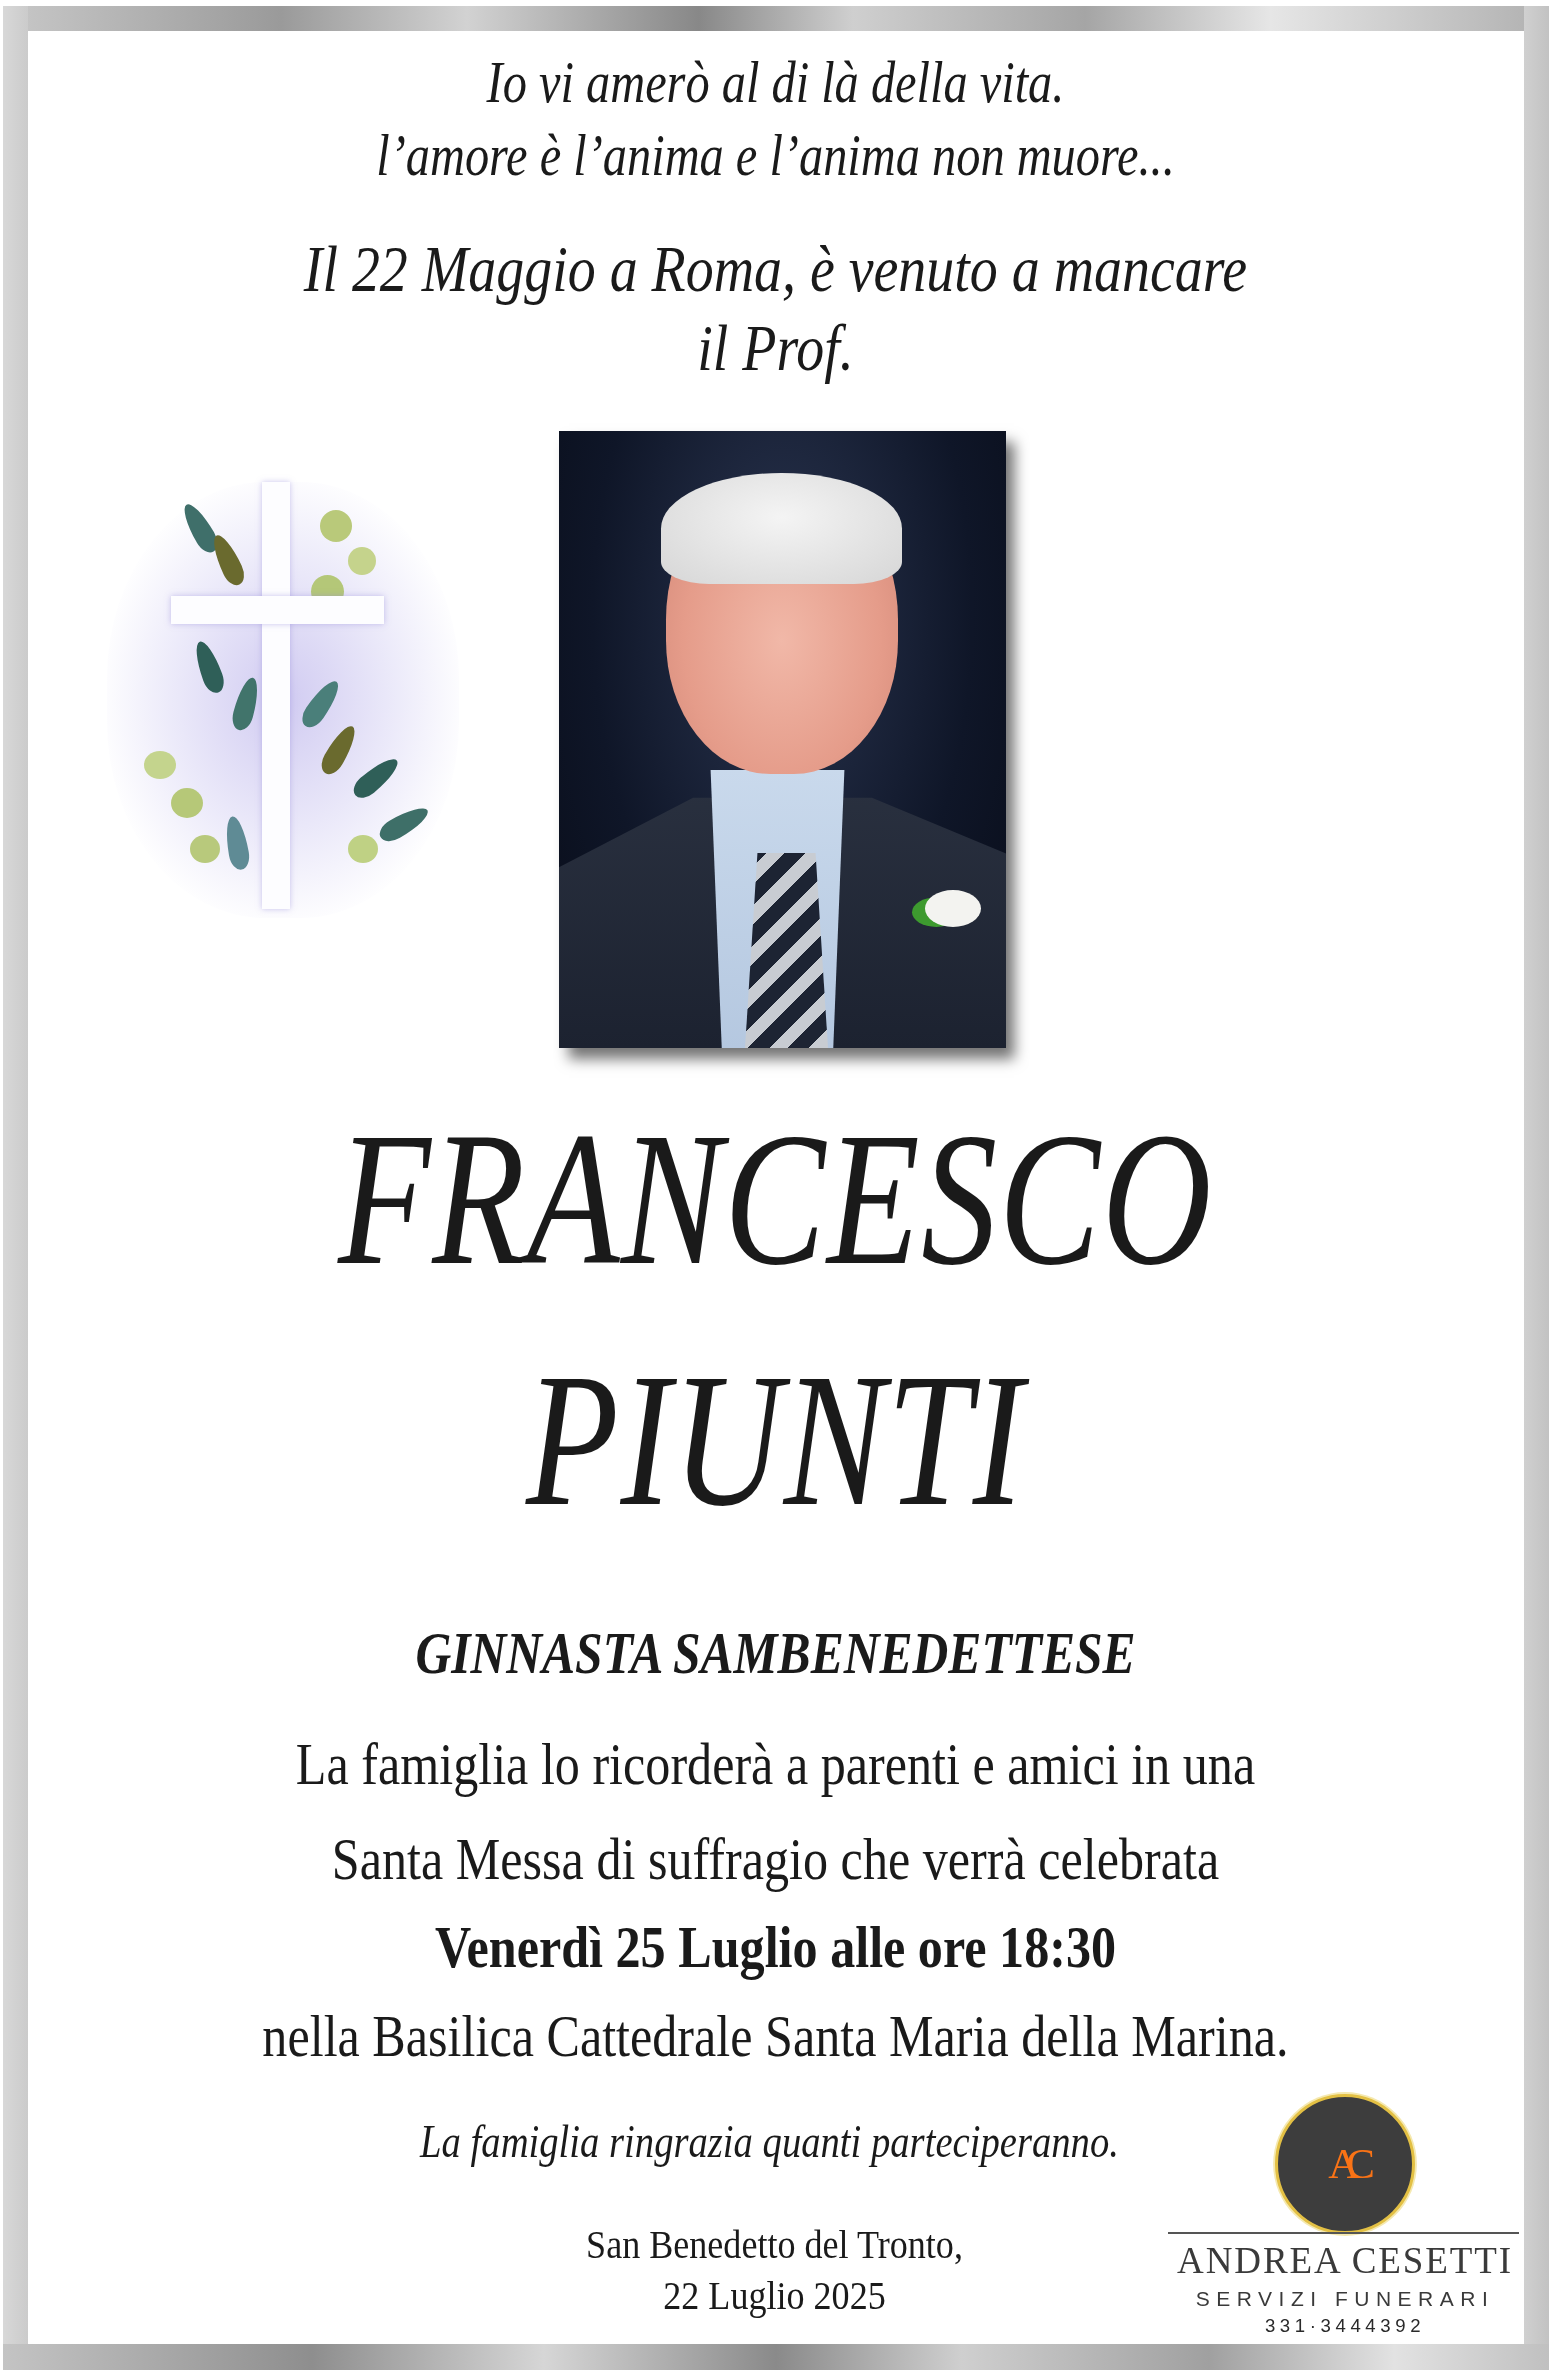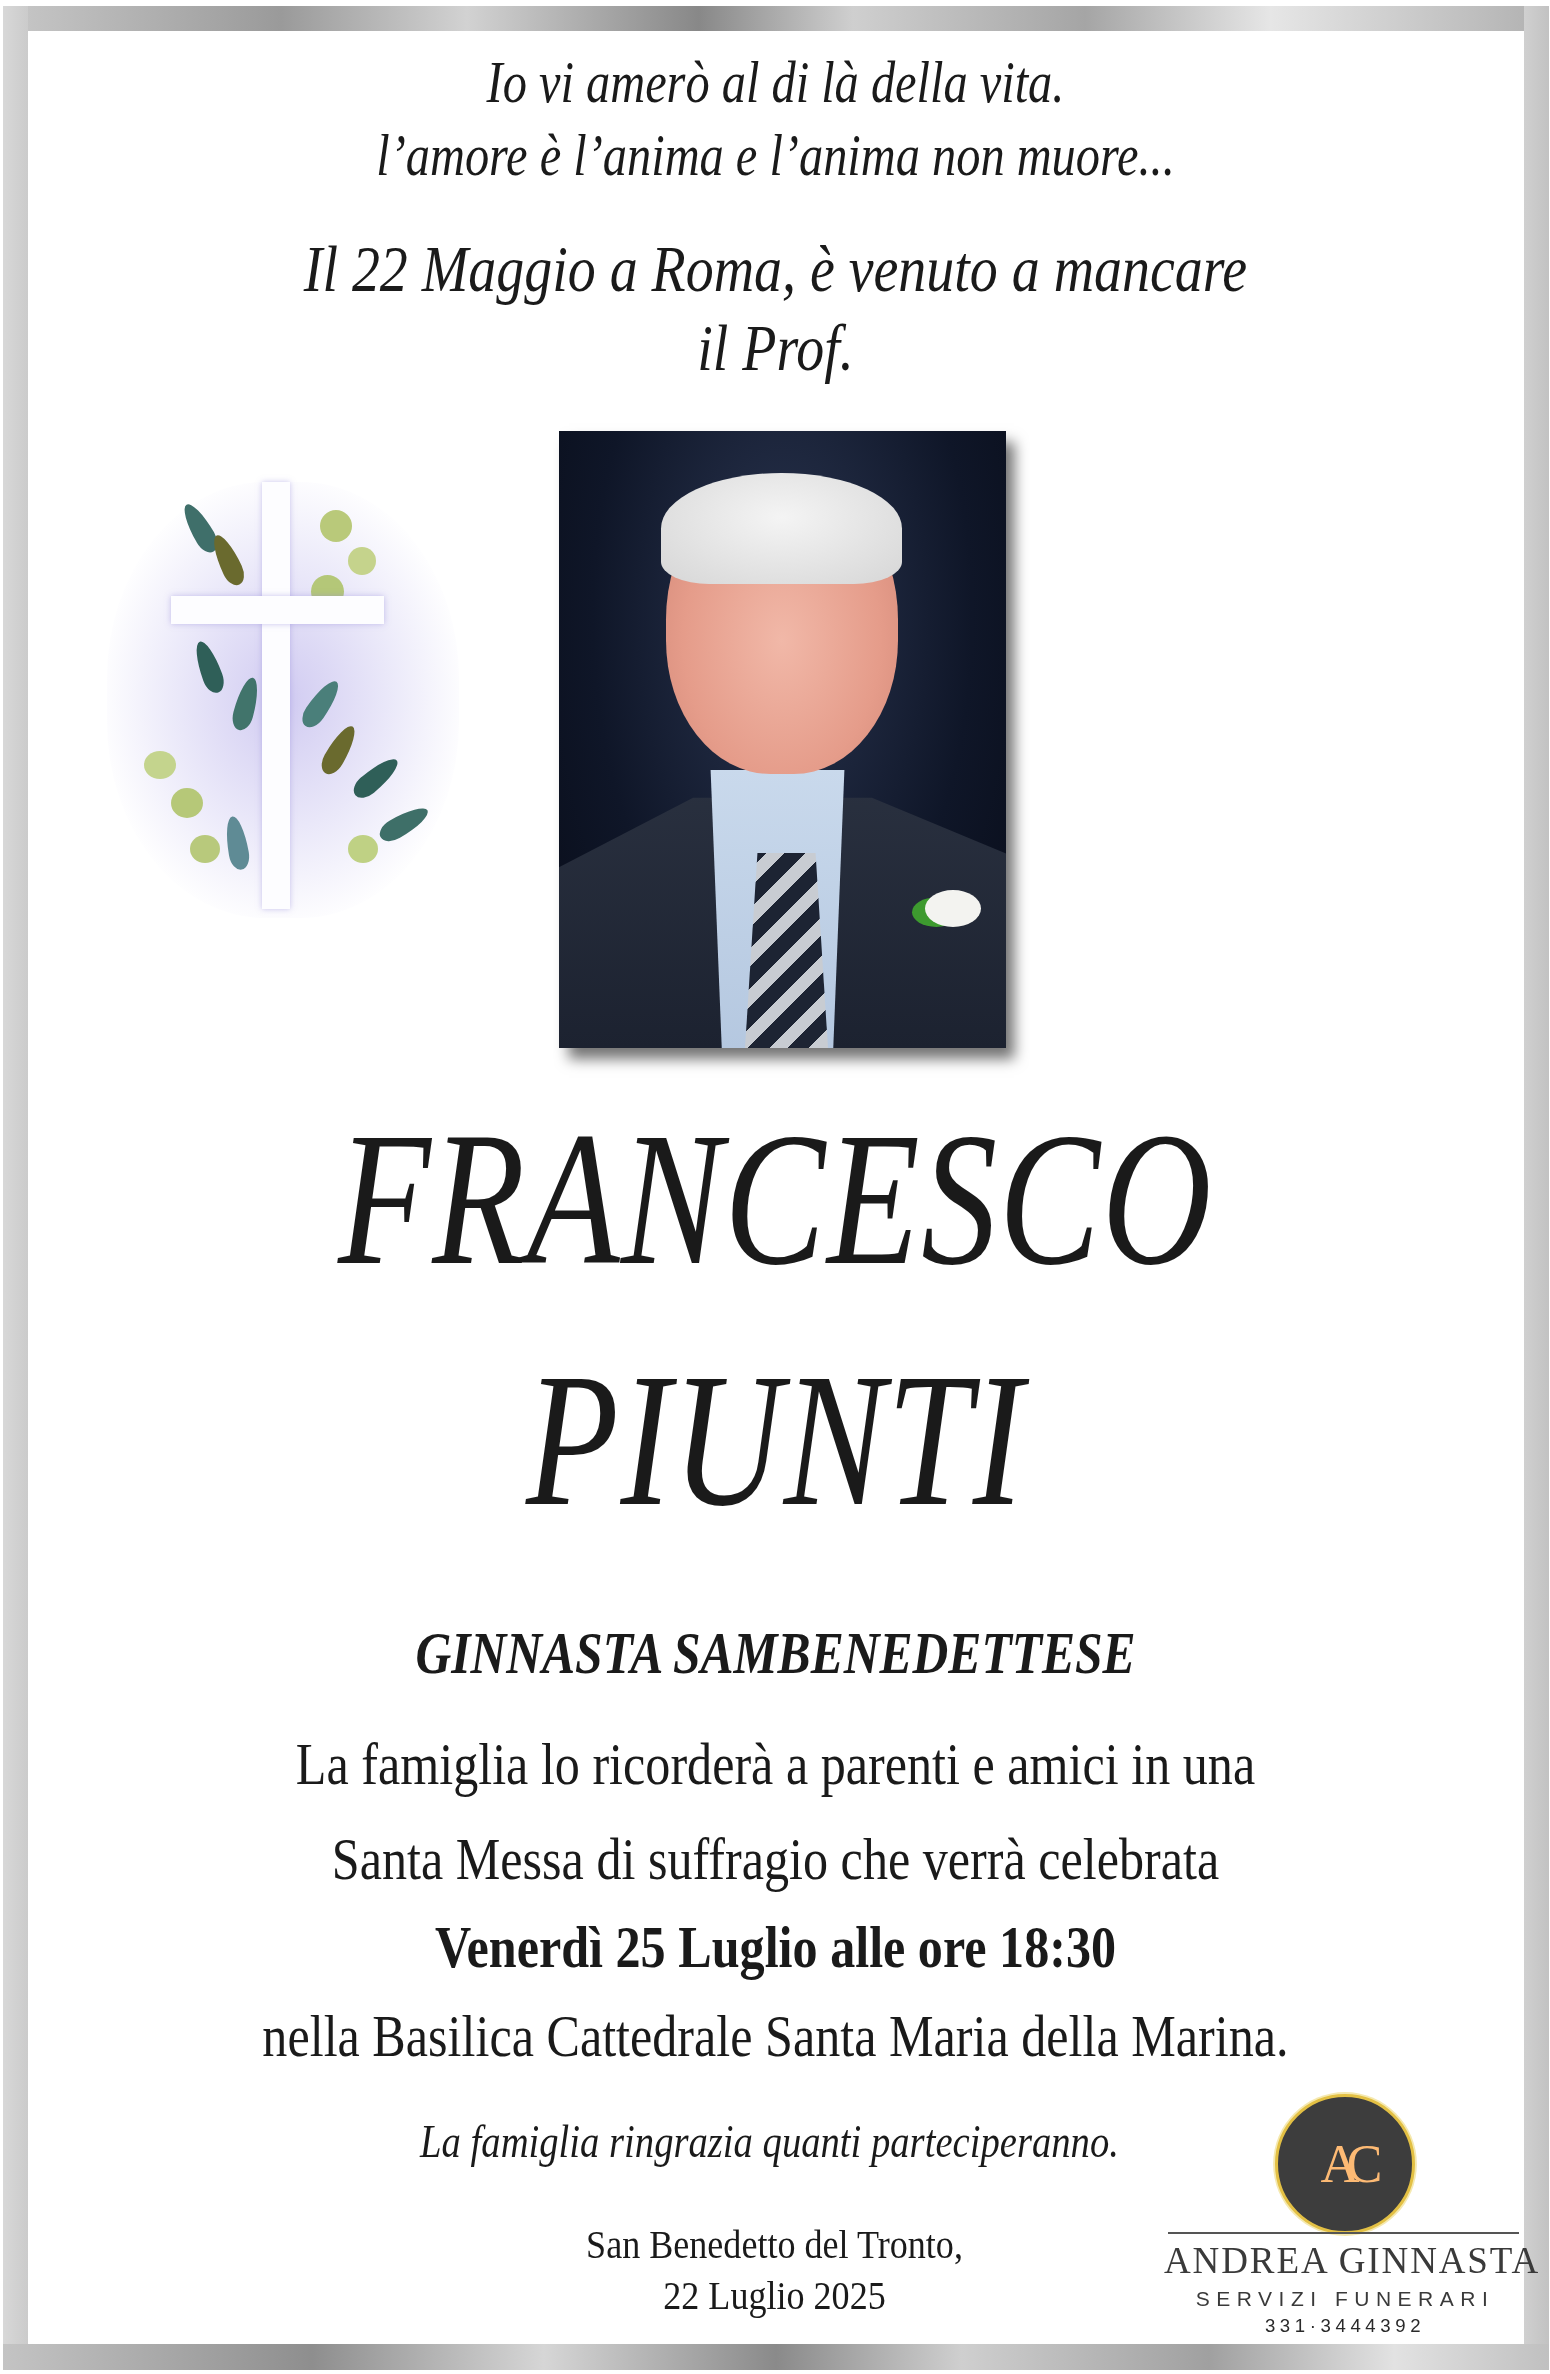--- a/index.html
+++ b/index.html
@@ -51,21 +51,21 @@
   .body2 { top: 1825px; font-size: 59px; transform: scaleX(0.85); font-family: "Liberation Serif", serif; }
   .body3 { top: 1913px; font-size: 59px; font-weight: bold; transform: scaleX(0.85); font-family: "Liberation Serif", serif; }
   .body4 { top: 2002px; font-size: 59px; transform: scaleX(0.85); font-family: "Liberation Serif", serif; }
   .thanks { top: 2115px; left: 352px; width: 835px; font-size: 46px; transform: scaleX(0.84); }
   .place { top: 2220px; left: 515px; width: 519px; font-size: 41px; font-family: "Liberation Serif", serif; transform: scaleX(0.88); }
   .date { top: 2271px; left: 515px; width: 519px; font-size: 41px; font-family: "Liberation Serif", serif; transform: scaleX(0.88); }
 
   .logo { position: absolute; left: 1164px; top: 2092px; width: 362px; height: 246px; }
   .logo .badge { position: absolute; left: 111px; top: 1.9px; width: 134px; height: 134px; border-radius: 50%;
     background: #3d3d3d; border: 3.7px solid #e3c044; box-shadow: 0 0 0 1.9px #f5e9b0; display: flex; align-items: center; justify-content: center; }
-  .logo .mono { color: #fdba74; font-family: "Liberation Serif", serif; font-size: 54px; letter-spacing: -13px; }
+  .logo .mono { color: #f97316; font-family: "Liberation Serif", serif; font-size: 43px; letter-spacing: -13px; }
   .logo .rule { position: absolute; left: 3.7px; top: 140px; width: 351px; height: 1.9px; background: #555; }
   .logo .firm { position: absolute; left: 0; top: 147px; width: 362px; text-align: center; font-family: "Liberation Serif", serif; font-size: 37px; color: #3a3a3a; letter-spacing: 1.9px; white-space: nowrap; }
   .logo .svc { position: absolute; left: 0; top: 195px; width: 362px; text-align: center; font-family: "Liberation Sans", sans-serif; font-size: 21px; color: #3a3a3a; letter-spacing: 6.5px; white-space: nowrap; }
   .logo .tel { position: absolute; left: 0; top: 223px; width: 362px; text-align: center; font-family: "Liberation Sans", sans-serif; font-size: 18.6px; color: #2a2a2a; letter-spacing: 4.6px; white-space: nowrap; }
 </style>
 </head>
 <body>
 
 <div class="frame-top"></div>
 <div class="frame-left"></div>
@@ -120,17 +120,17 @@
 
 <div class="line it thanks">La famiglia ringrazia quanti parteciperanno.</div>
 <div class="line place">San Benedetto del Tronto,</div>
 <div class="line date">22 Luglio 2025</div>
 
 <div class="logo">
   <div class="badge">
     <span class="mono">AC</span>
   </div>
   <div class="rule"></div>
-  <div class="firm">ANDREA GINNASTA</div>
+  <div class="firm">ANDREA CESETTI</div>
   <div class="svc">SERVIZI FUNERARI</div>
   <div class="tel">331·3444392</div>
 </div>
 
 
 </body></html>

